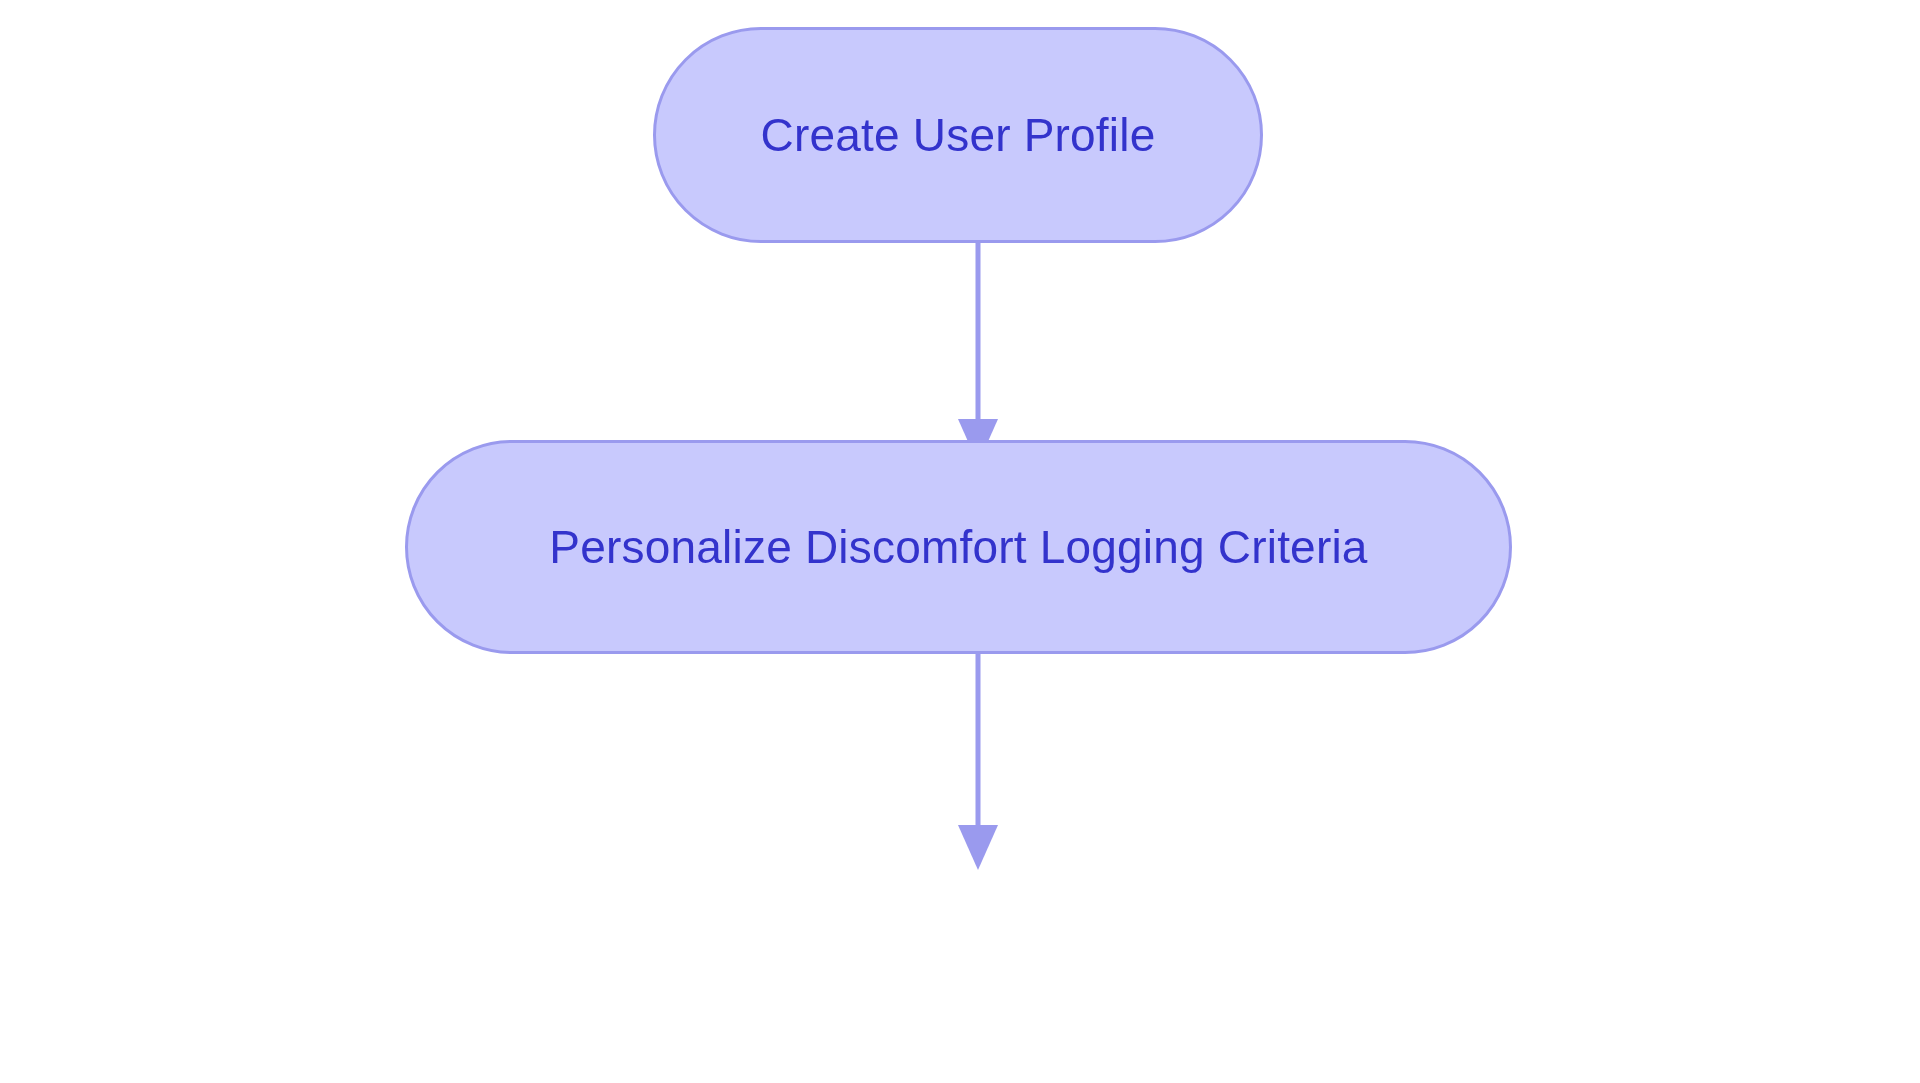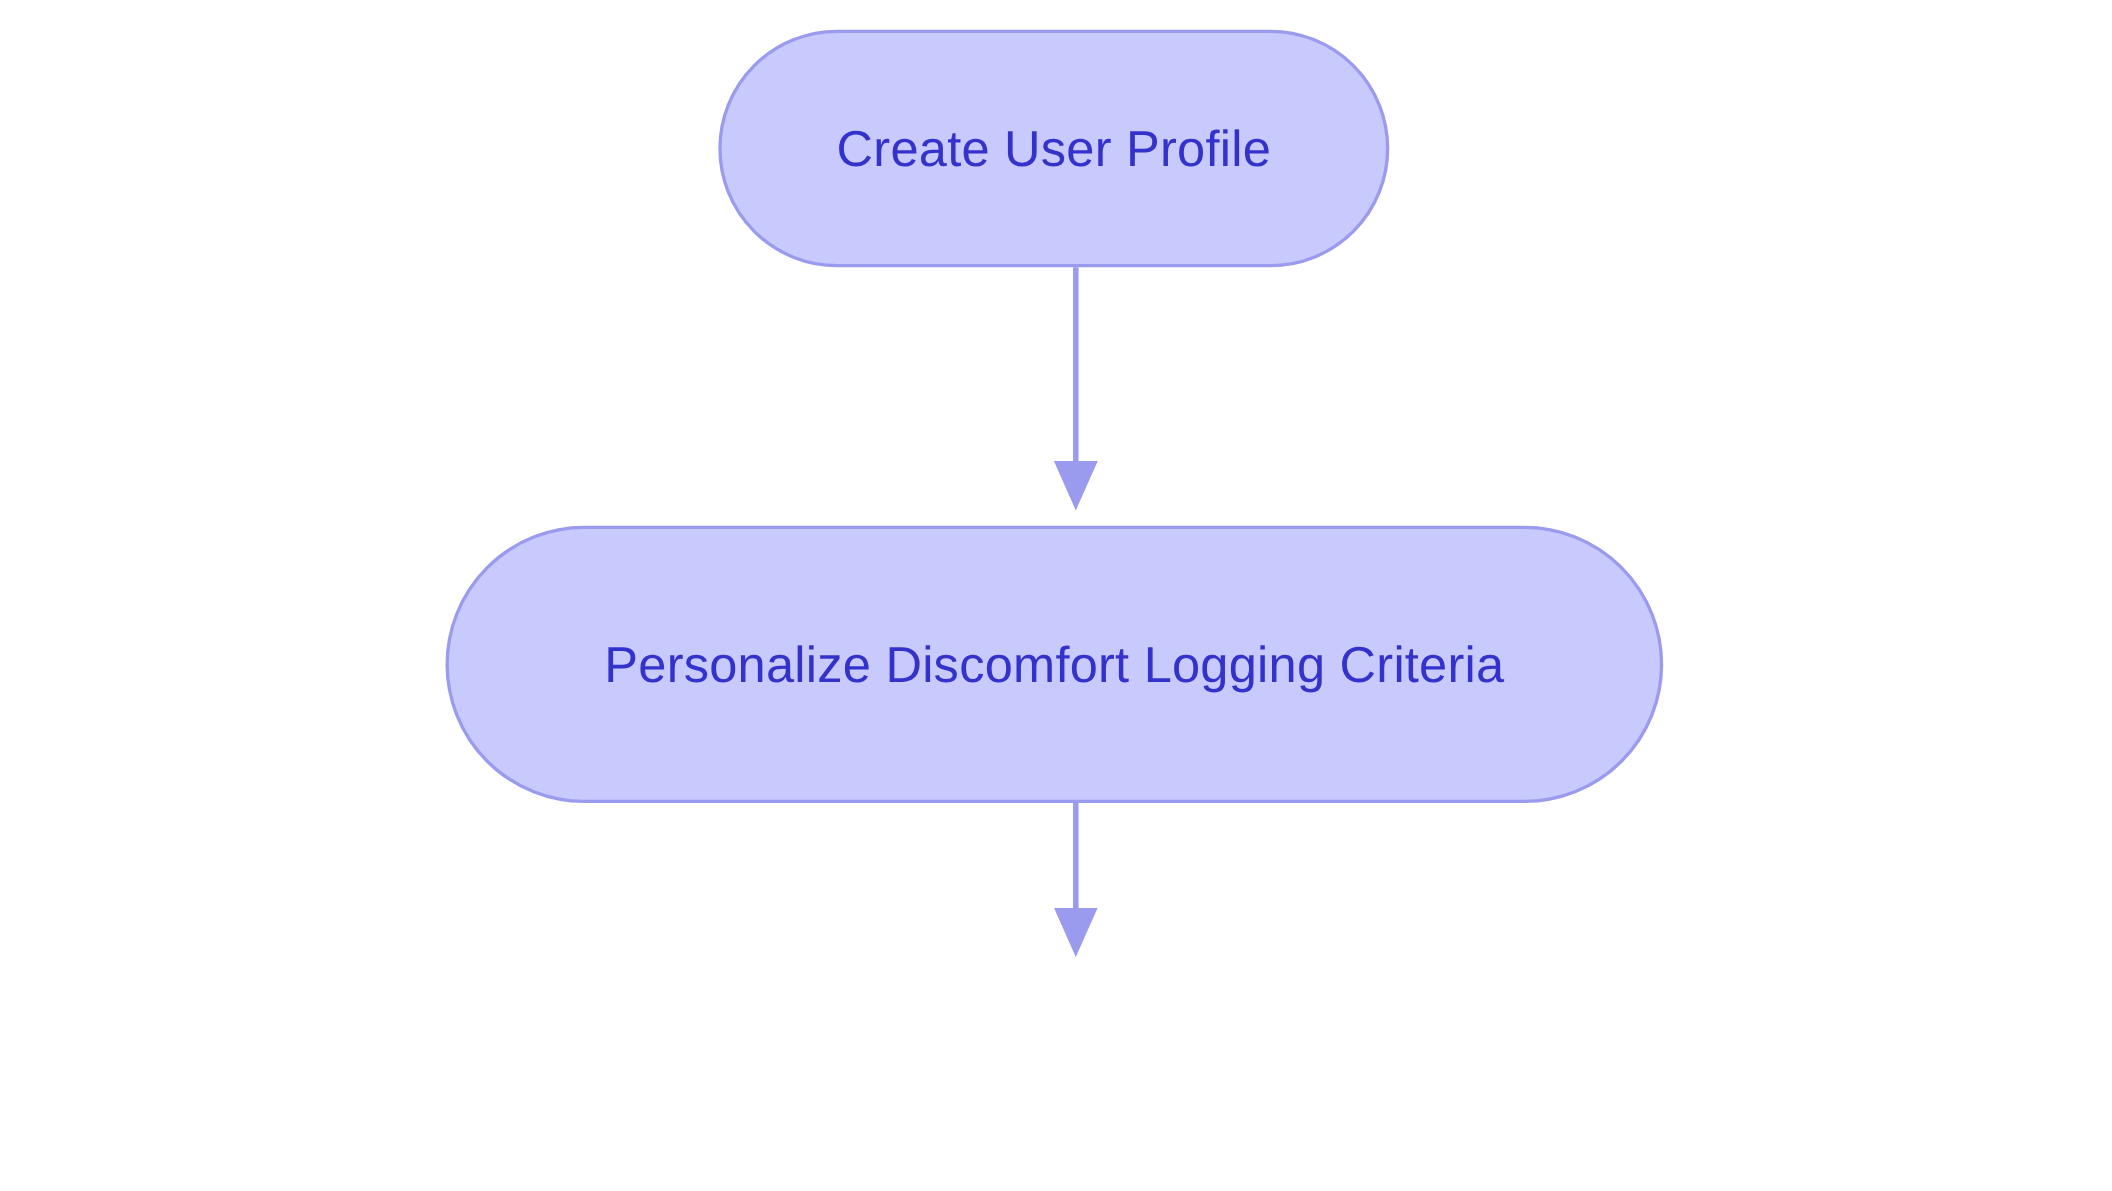--- a/index.html
+++ b/index.html
@@ -51,22 +51,21 @@
   #node-0 {
     left: 653px;
     top: 27px;
     width: 610px;
     height: 216px;
   }
   #node-1 {
     left: 405px;
     top: 440px;
     width: 1107px;
-    height: 252px;
-    margin-top: 38px;
+    height: 214px;
   }
   #node-2 {
     left: 358px;
     top: 848px;
     width: 1204px;
     height: 215px;
   }
 
   
   #connector-layer {

